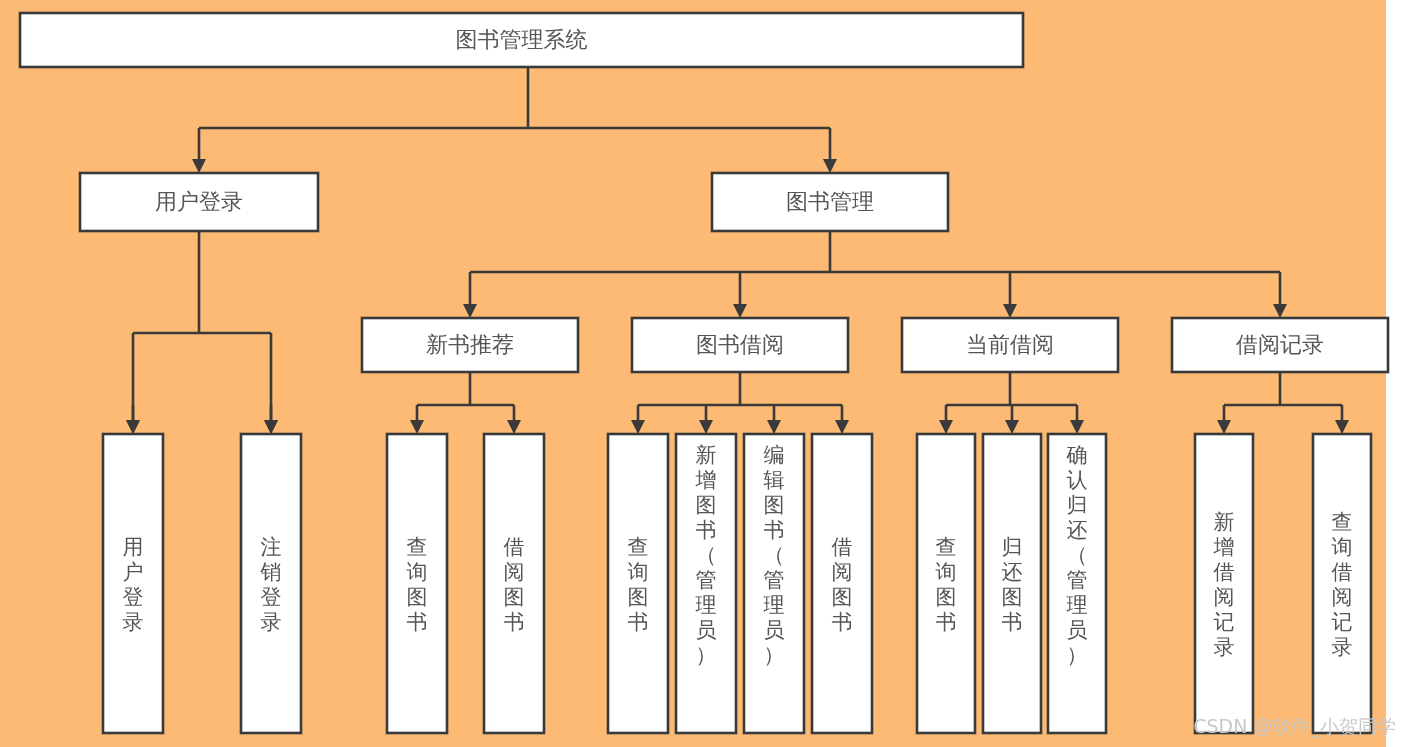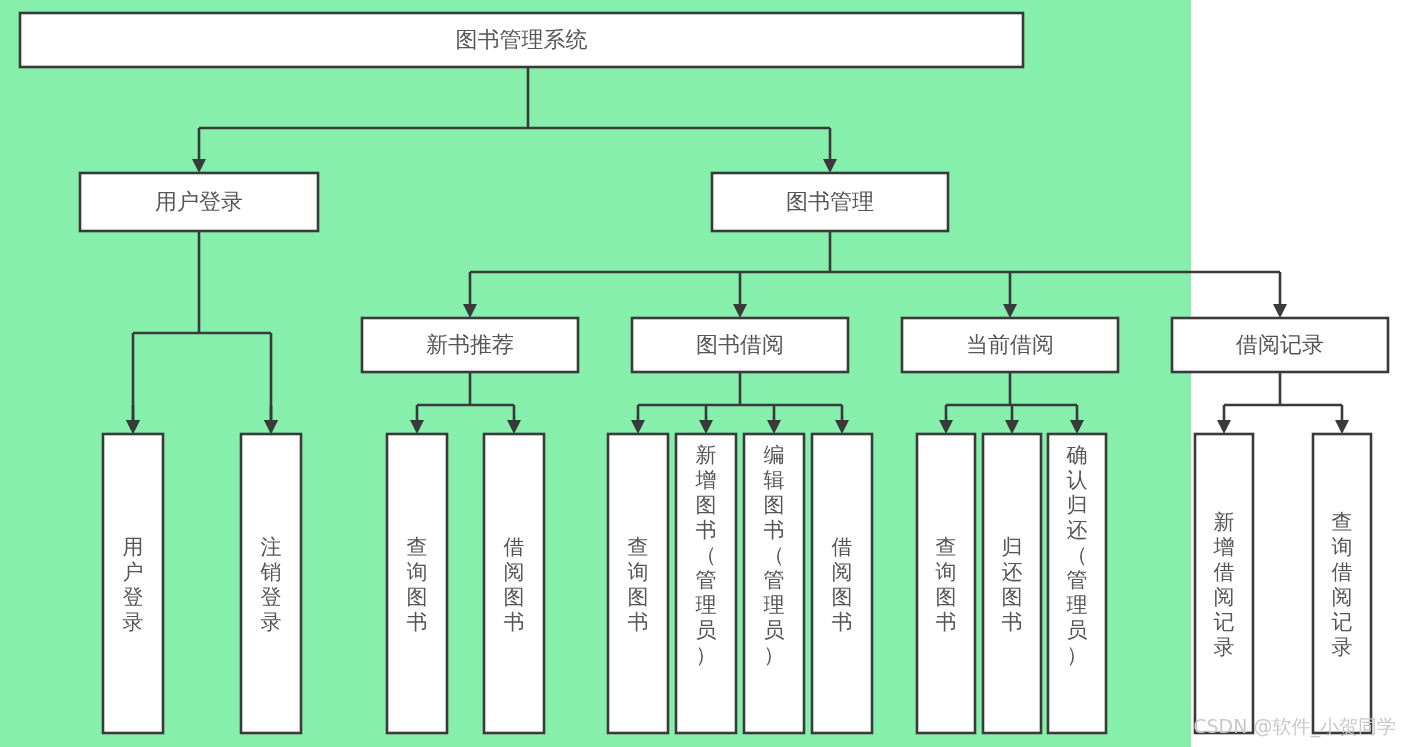--- a/index.html
+++ b/index.html
@@ -9,23 +9,23 @@
     background: #ffffff;
   }
   body {
     width: 1405px;
     height: 747px;
     overflow: hidden;
     font-family: "DejaVu Sans", "Liberation Sans", sans-serif;
   }
   #diagram-root {
     position: relative;
-    width: 1191px;
+    width: 1386px;
     height: 747px;
-    background: #86efac;
+    background: #fdba74;
   }
   svg#tree-svg {
     position: absolute;
     top: 0;
     left: 0;
     width: 1405px;
     height: 747px;
     display: block;
   }
   .node-box {

